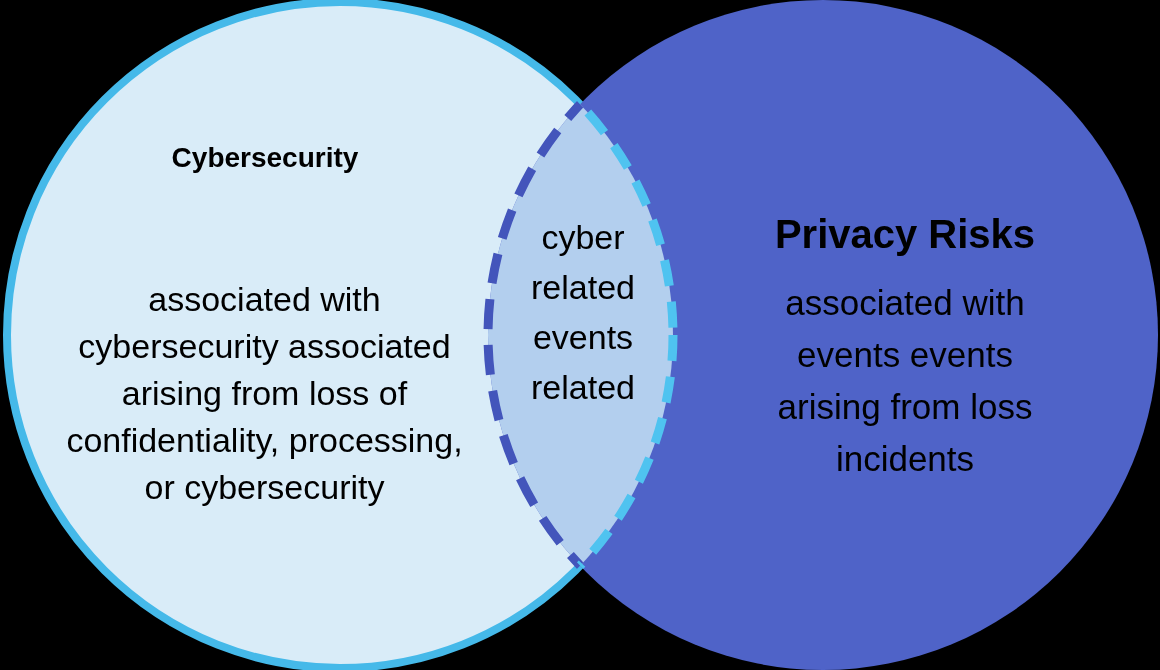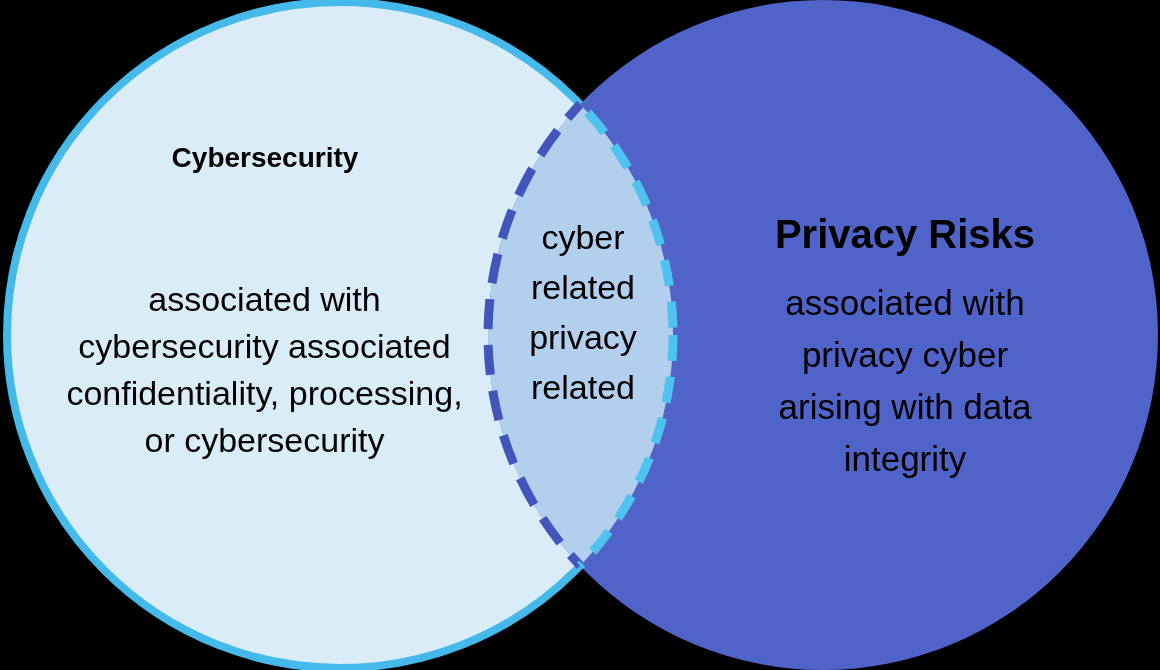--- a/index.html
+++ b/index.html
@@ -101,35 +101,36 @@
     </g>
   </svg>
 
   <div class="txt left-title">
     <div class="line">Cybersecurity</div>
   </div>
 
   <div class="txt left-body">
     <div class="line">associated with</div>
     <div class="line">cybersecurity associated</div>
+    <div class="line">arising from loss of</div>
     <div class="line">confidentiality, processing,</div>
     <div class="line">or cybersecurity</div>
   </div>
 
   <div class="txt lens-text">
     <div class="line">cyber</div>
     <div class="line">related</div>
-    <div class="line">privacy</div>
+    <div class="line">events</div>
     <div class="line">related</div>
   </div>
 
   <div class="txt right-title">
     <div class="line">Privacy Risks</div>
   </div>
 
   <div class="txt right-body">
     <div class="line">associated with</div>
-    <div class="line">privacy cyber</div>
-    <div class="line">arising with data</div>
-    <div class="line">integrity</div>
+    <div class="line">events events</div>
+    <div class="line">arising from loss</div>
+    <div class="line">incidents</div>
   </div>
 
 </div>
 
 </body></html>

